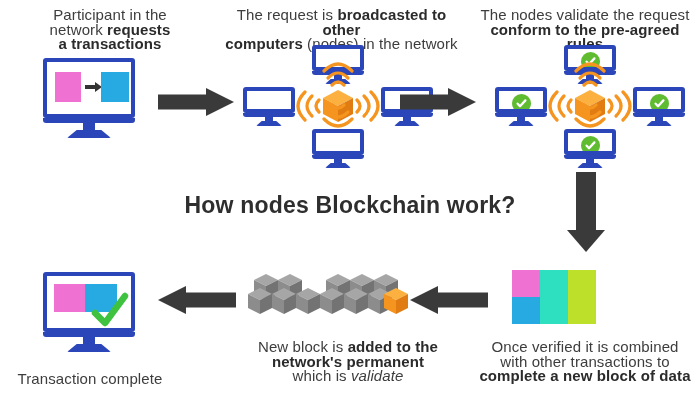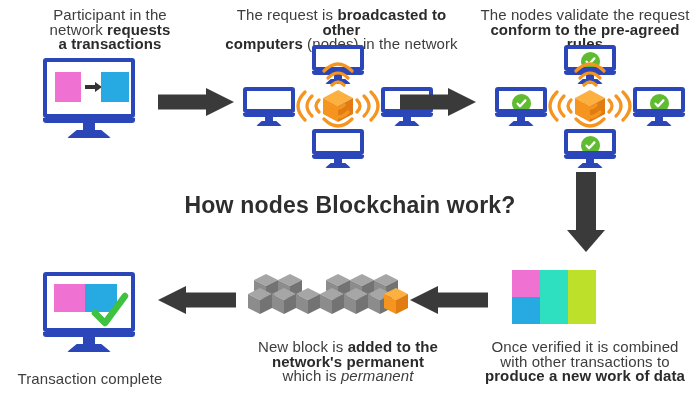--- a/index.html
+++ b/index.html
@@ -336,21 +336,21 @@
 
   <div id="datablock" style="left:512px;top:270px;width:84px;height:54px;">
     <div class="db-split" style="width:28px;">
       <div style="background:#ef72d2;"></div>
       <div style="background:#27a9e1;"></div>
     </div>
     <div class="db-col" style="width:28px;background:#2ee0c0;"></div>
     <div class="db-col" style="width:28px;background:#bde02a;"></div>
   </div>
 
-  <div class="cap" style="left:472px;top:340px;width:226px;">Once verified it is combined<br>with other transactions to<br><b>produce a new work of data</b></div>
+  <div class="cap" style="left:472px;top:340px;width:226px;">Once verified it is combined<br>with other transactions to<br><b>complete a new block of data</b></div>
 
   <div style="position:absolute;left:410px;top:283px;width:78px;height:34px;">
     <div class="ar-head left" style="left:0;border-right-width:28px;"></div>
     <div class="ar-shaft" style="left:26px;width:52px;height:15px;"></div>
   </div>
 
   <div id="chain" style="left:248px;top:272px;width:160px;height:46px;">
     <svg width="160" height="46" viewBox="0 0 160 46">
       <defs>
         <g id="gcube">
@@ -375,21 +375,21 @@
       <use href="#gcube" x="0" y="16"></use>
       <use href="#gcube" x="24" y="16"></use>
       <use href="#gcube" x="48" y="16"></use>
       <use href="#gcube" x="72" y="16"></use>
       <use href="#gcube" x="96" y="16"></use>
       <use href="#gcube" x="120" y="16"></use>
       <use href="#ocube" x="136" y="16"></use>
     </svg>
   </div>
 
-  <div class="cap" style="left:238px;top:340px;width:220px;">New block is <b>added to the</b><br><b>network's permanent</b><br>which is <i>permanent</i></div>
+  <div class="cap" style="left:238px;top:340px;width:220px;">New block is <b>added to the</b><br><b>network's permanent</b><br>which is <i>validate</i></div>
 
   <div style="position:absolute;left:158px;top:283px;width:78px;height:34px;">
     <div class="ar-head left" style="left:0;border-right-width:28px;"></div>
     <div class="ar-shaft" style="left:26px;width:52px;height:15px;"></div>
   </div>
 
   <div class="monitor" style="left:43px;top:272px;width:92px;">
     <div class="mon-body" style="height:60px;">
       <div class="sq sq-pink" style="left:7px;top:8px;width:31px;height:28px;"></div>
       <div class="sq sq-blue" style="left:38px;top:8px;width:32px;height:28px;"></div>

